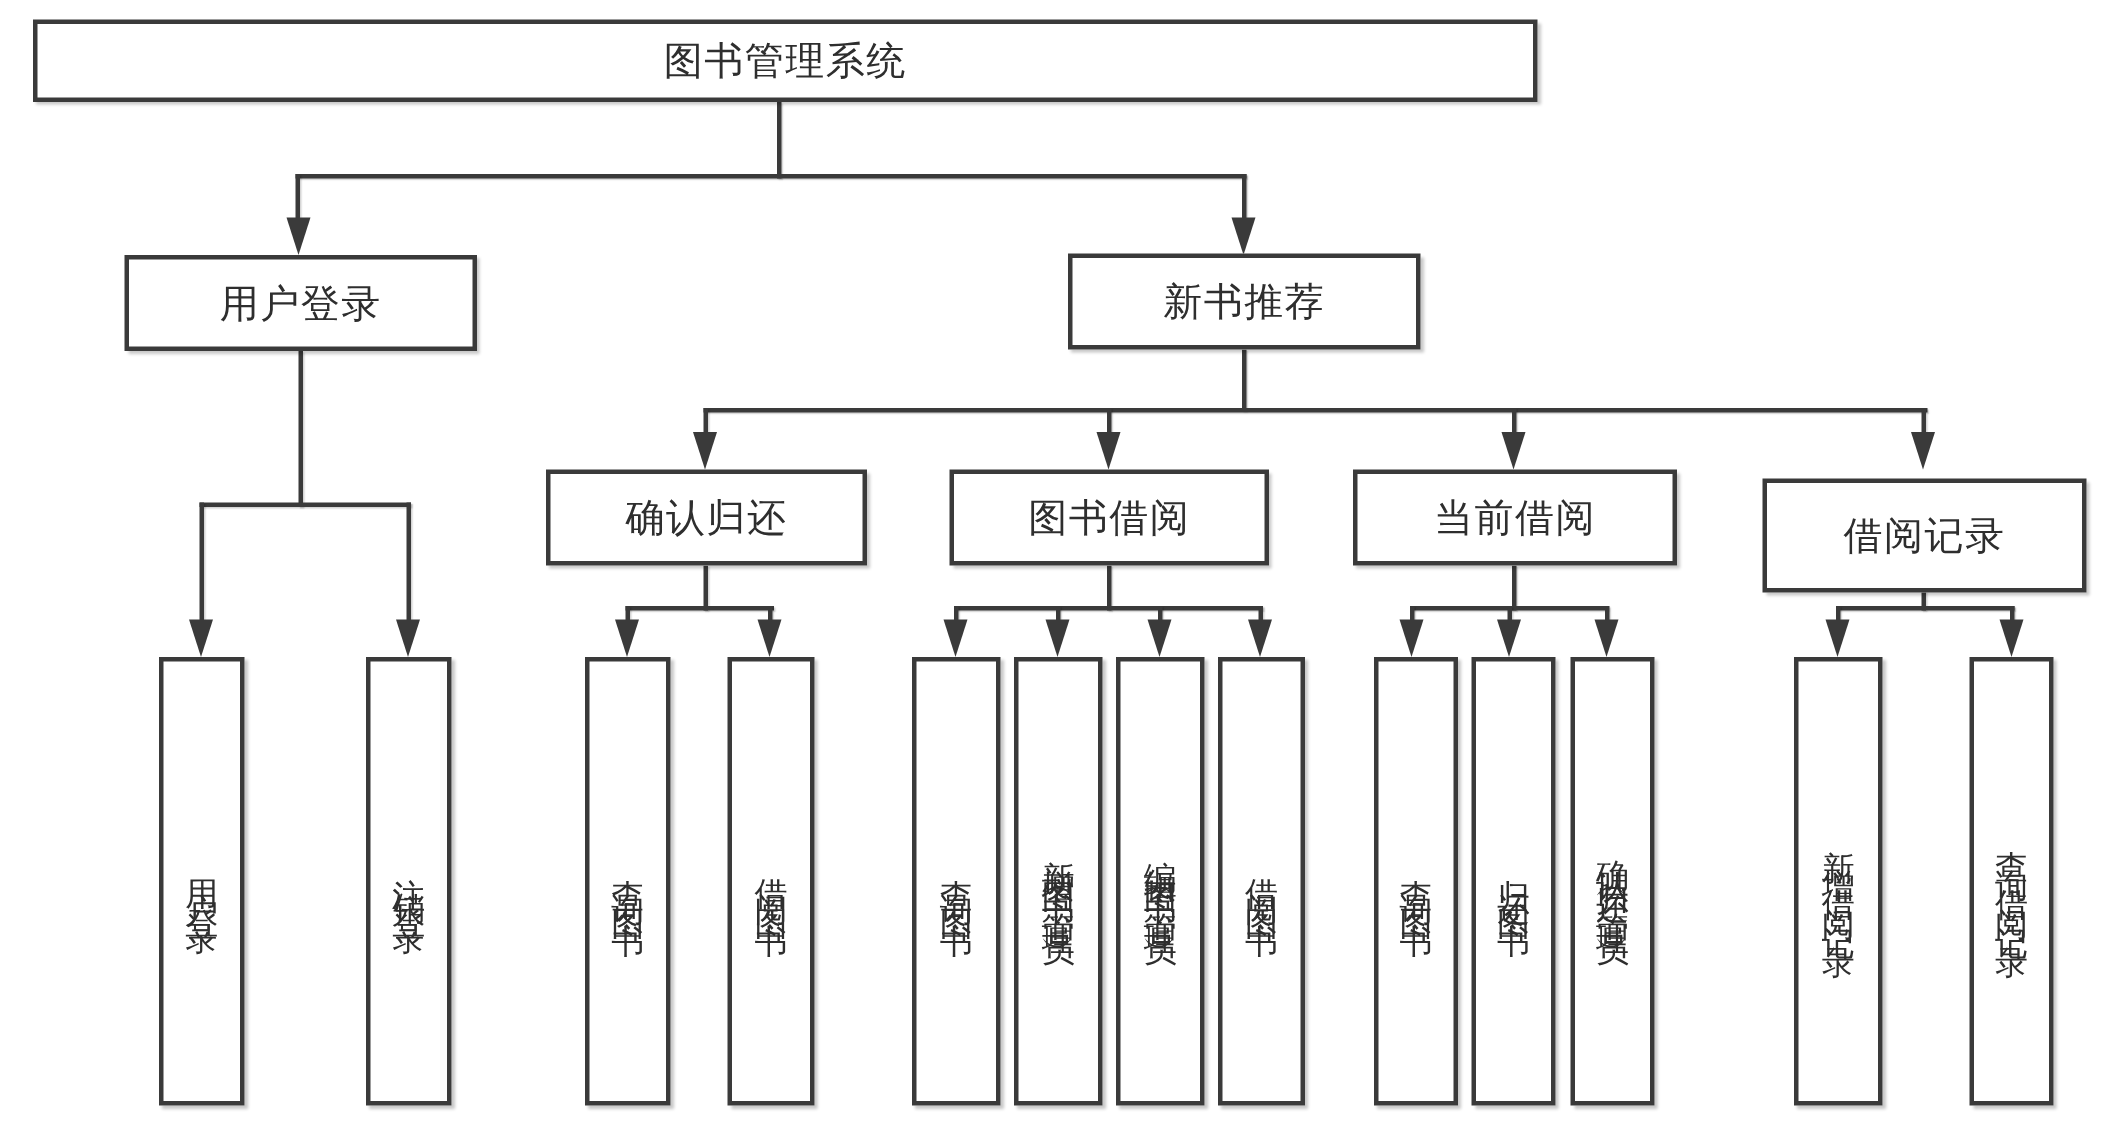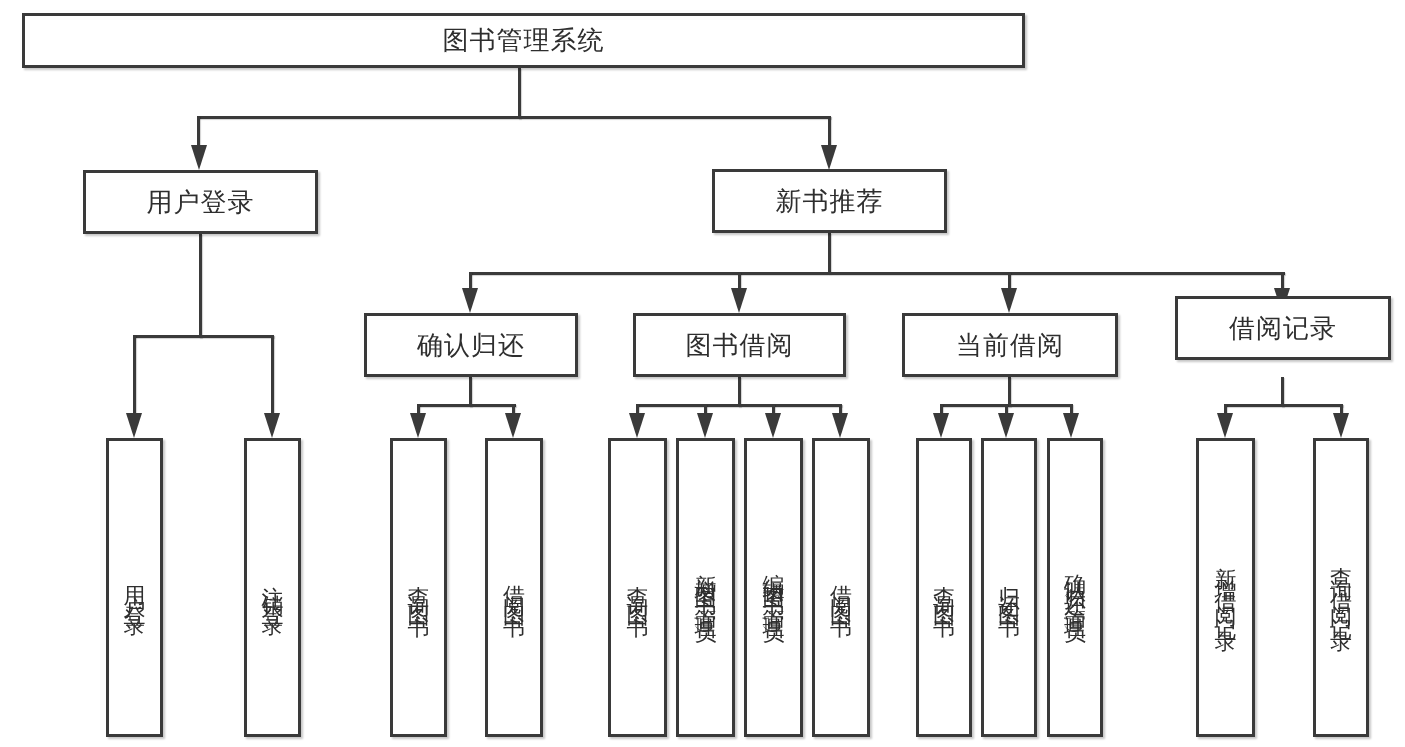--- a/index.html
+++ b/index.html
@@ -54,21 +54,21 @@
 
   <div class="box hbox" style="left:364px;top:313px;width:214px;height:64px">
     <span>确认归还</span>
   </div>
   <div class="box hbox" style="left:633px;top:313px;width:213px;height:64px">
     <span>图书借阅</span>
   </div>
   <div class="box hbox" style="left:902px;top:313px;width:216px;height:64px">
     <span>当前借阅</span>
   </div>
-  <div class="box hbox" style="left:1175px;top:296px;width:216px;height:64px">
+  <div class="box hbox" style="left:1175px;top:319px;width:216px;height:76px">
     <span>借阅记录</span>
   </div>
 
   <div class="box leaf" style="left:106px;top:438px;width:57px;height:299px">
     <span class="vtxt">用户登录</span>
   </div>
   <div class="box leaf" style="left:244px;top:438px;width:57px;height:299px">
     <span class="vtxt">注销登录</span>
   </div>
 

